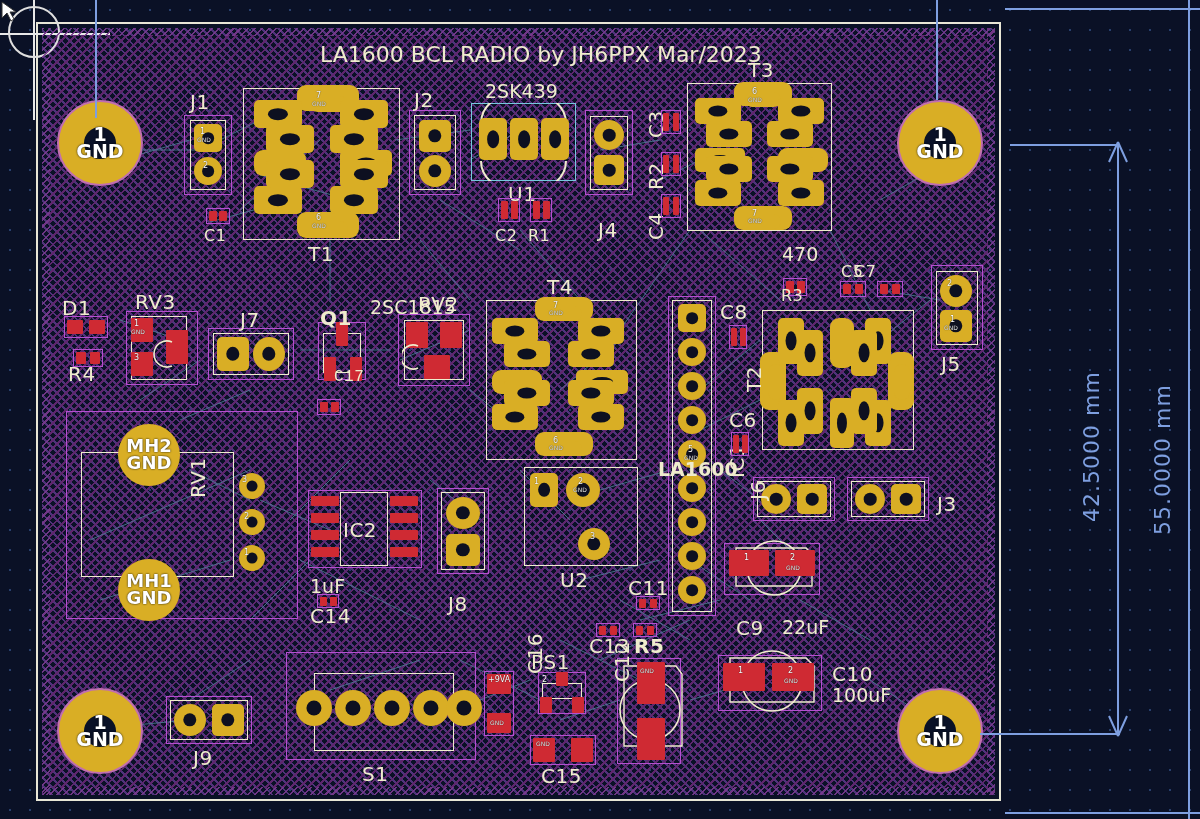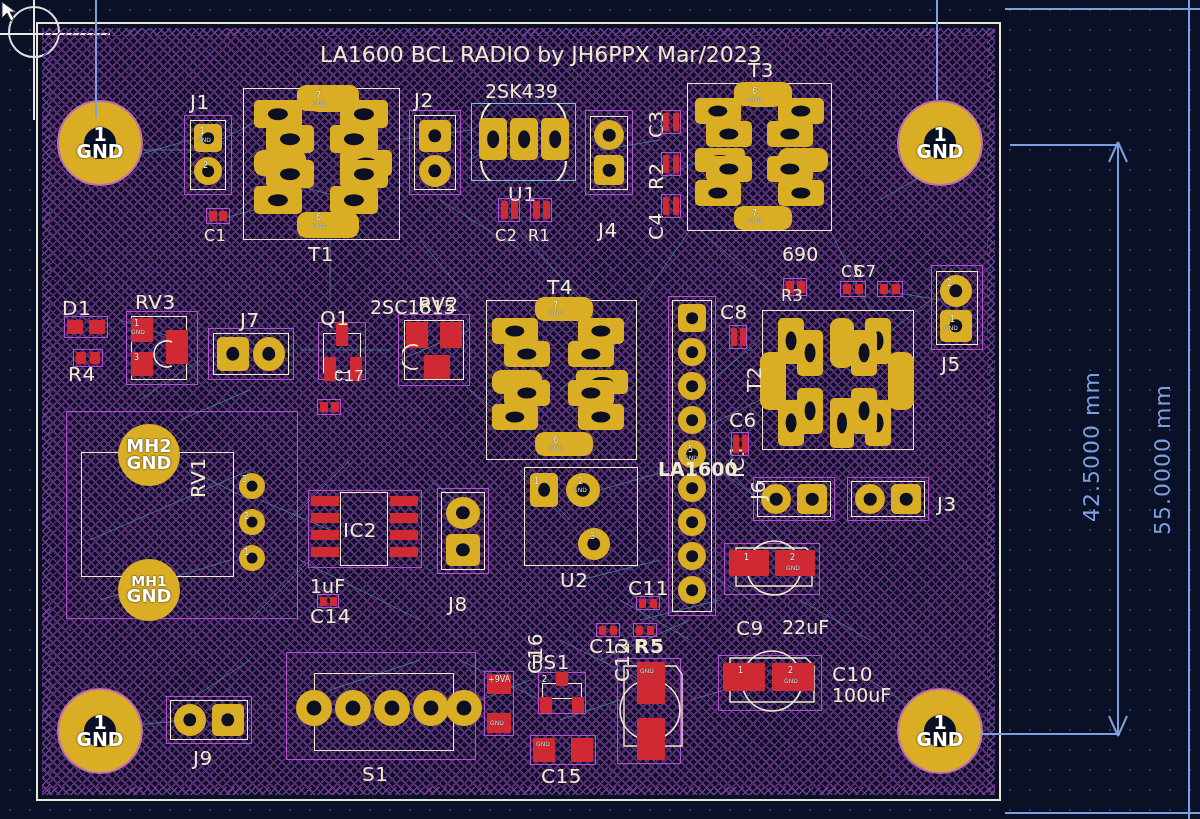--- a/index.html
+++ b/index.html
@@ -241,21 +241,21 @@
   <div class="pad drill" style="left:706px;top:121px;width:46px;height:26px;"></div>
   <div class="pad drill" style="left:778px;top:98px;width:46px;height:26px;"></div>
   <div class="pad drill" style="left:767px;top:121px;width:46px;height:26px;"></div>
   <div class="pad drill" style="left:695px;top:148px;width:50px;height:24px;"></div>
   <div class="pad oval" style="left:778px;top:148px;width:50px;height:24px;"></div>
   <div class="pad drill" style="left:695px;top:180px;width:46px;height:26px;"></div>
   <div class="pad drill" style="left:706px;top:156px;width:46px;height:26px;"></div>
   <div class="pad drill" style="left:778px;top:180px;width:46px;height:26px;"></div>
   <div class="pad drill" style="left:767px;top:156px;width:46px;height:26px;"></div>
   <div class="ref" style="left:748px;top:58px;">T3</div>
-  <div class="val" style="left:782px;top:243px;">690</div>
+  <div class="val" style="left:782px;top:243px;">470</div>
 
   <div class="fcrt" style="left:783px;top:278px;width:24px;height:18px;"></div>
   <div class="smd" style="left:786px;top:281px;width:8px;height:12px;"></div>
   <div class="smd" style="left:797px;top:281px;width:8px;height:12px;"></div>
   <div class="ref sm" style="left:781px;top:286px;">R3</div>
 
   <div class="ref sm" style="left:841px;top:262px;">C5</div>
   <div class="fcrt" style="left:840px;top:281px;width:26px;height:16px;"></div>
   <div class="smd" style="left:843px;top:284px;width:8px;height:10px;"></div>
   <div class="smd" style="left:855px;top:284px;width:8px;height:10px;"></div>
@@ -293,21 +293,21 @@
   <div class="fsilk" style="left:213px;top:333px;width:76px;height:42px;"></div>
   <div class="pad drill" style="left:217px;top:337px;width:32px;height:34px;"></div>
   <div class="pad round drill" style="left:253px;top:337px;width:32px;height:34px;"></div>
   <div class="ref" style="left:240px;top:308px;">J7</div>
 
   <div class="fcrt" style="left:318px;top:322px;width:48px;height:58px;"></div>
   <div class="fsilk" style="left:323px;top:333px;width:38px;height:40px;"></div>
   <div class="smd" style="left:336px;top:322px;width:12px;height:24px;"></div>
   <div class="smd" style="left:324px;top:357px;width:12px;height:24px;"></div>
   <div class="smd" style="left:350px;top:357px;width:12px;height:24px;"></div>
-  <div class="ref" style="left:320px;top:306px;">Q1</div>
+  <div class="ref" style="left:320px;top:306px;font-weight:bold;">Q1</div>
   <div class="val rot" style="left:370px;top:296px;">2SC1815</div>
 
   <div class="fcrt" style="left:317px;top:399px;width:24px;height:16px;"></div>
   <div class="smd" style="left:320px;top:402px;width:8px;height:10px;"></div>
   <div class="smd" style="left:331px;top:402px;width:8px;height:10px;"></div>
   <div class="ref sm" style="left:334px;top:368px;font-family:Liberation Mono, monospace;">C17</div>
 
   <div class="fcrt" style="left:398px;top:314px;width:72px;height:72px;"></div>
   <div class="fsilk" style="left:404px;top:320px;width:60px;height:60px;"></div>
   <div class="smd" style="left:406px;top:322px;width:22px;height:26px;"></div>
@@ -394,21 +394,21 @@
   <div class="pad drill" style="left:891px;top:484px;width:30px;height:30px;"></div>
   <div class="ref" style="left:937px;top:492px;">J3</div>
 
   <div class="fcrt" style="left:66px;top:411px;width:232px;height:208px;"></div>
   <div class="fsilk" style="left:81px;top:452px;width:153px;height:125px;"></div>
   <div class="mh" style="left:118px;top:424px;width:62px;height:62px;border:none;">
     <span style="font-size:18px;">MH2</span>
     <span style="font-size:18px;">GND</span>
   </div>
   <div class="mh" style="left:118px;top:559px;width:62px;height:62px;border:none;">
-    <span style="font-size:14px;">MH1</span>
+    <span style="font-size:18px;">MH1</span>
     <span style="font-size:18px;">GND</span>
   </div>
   <div class="pad round drill" style="left:239px;top:473px;width:26px;height:26px;"></div>
   <div class="pad round drill" style="left:239px;top:509px;width:26px;height:26px;"></div>
   <div class="pad round drill" style="left:239px;top:545px;width:26px;height:26px;"></div>
   <div class="ref rot" style="left:186px;top:498px;">RV1</div>
 
   <div class="fcrt" style="left:308px;top:490px;width:114px;height:78px;"></div>
   <div class="fsilk" style="left:340px;top:492px;width:48px;height:74px;"></div>
   <div class="smd" style="left:311px;top:496px;width:28px;height:10px;"></div>

